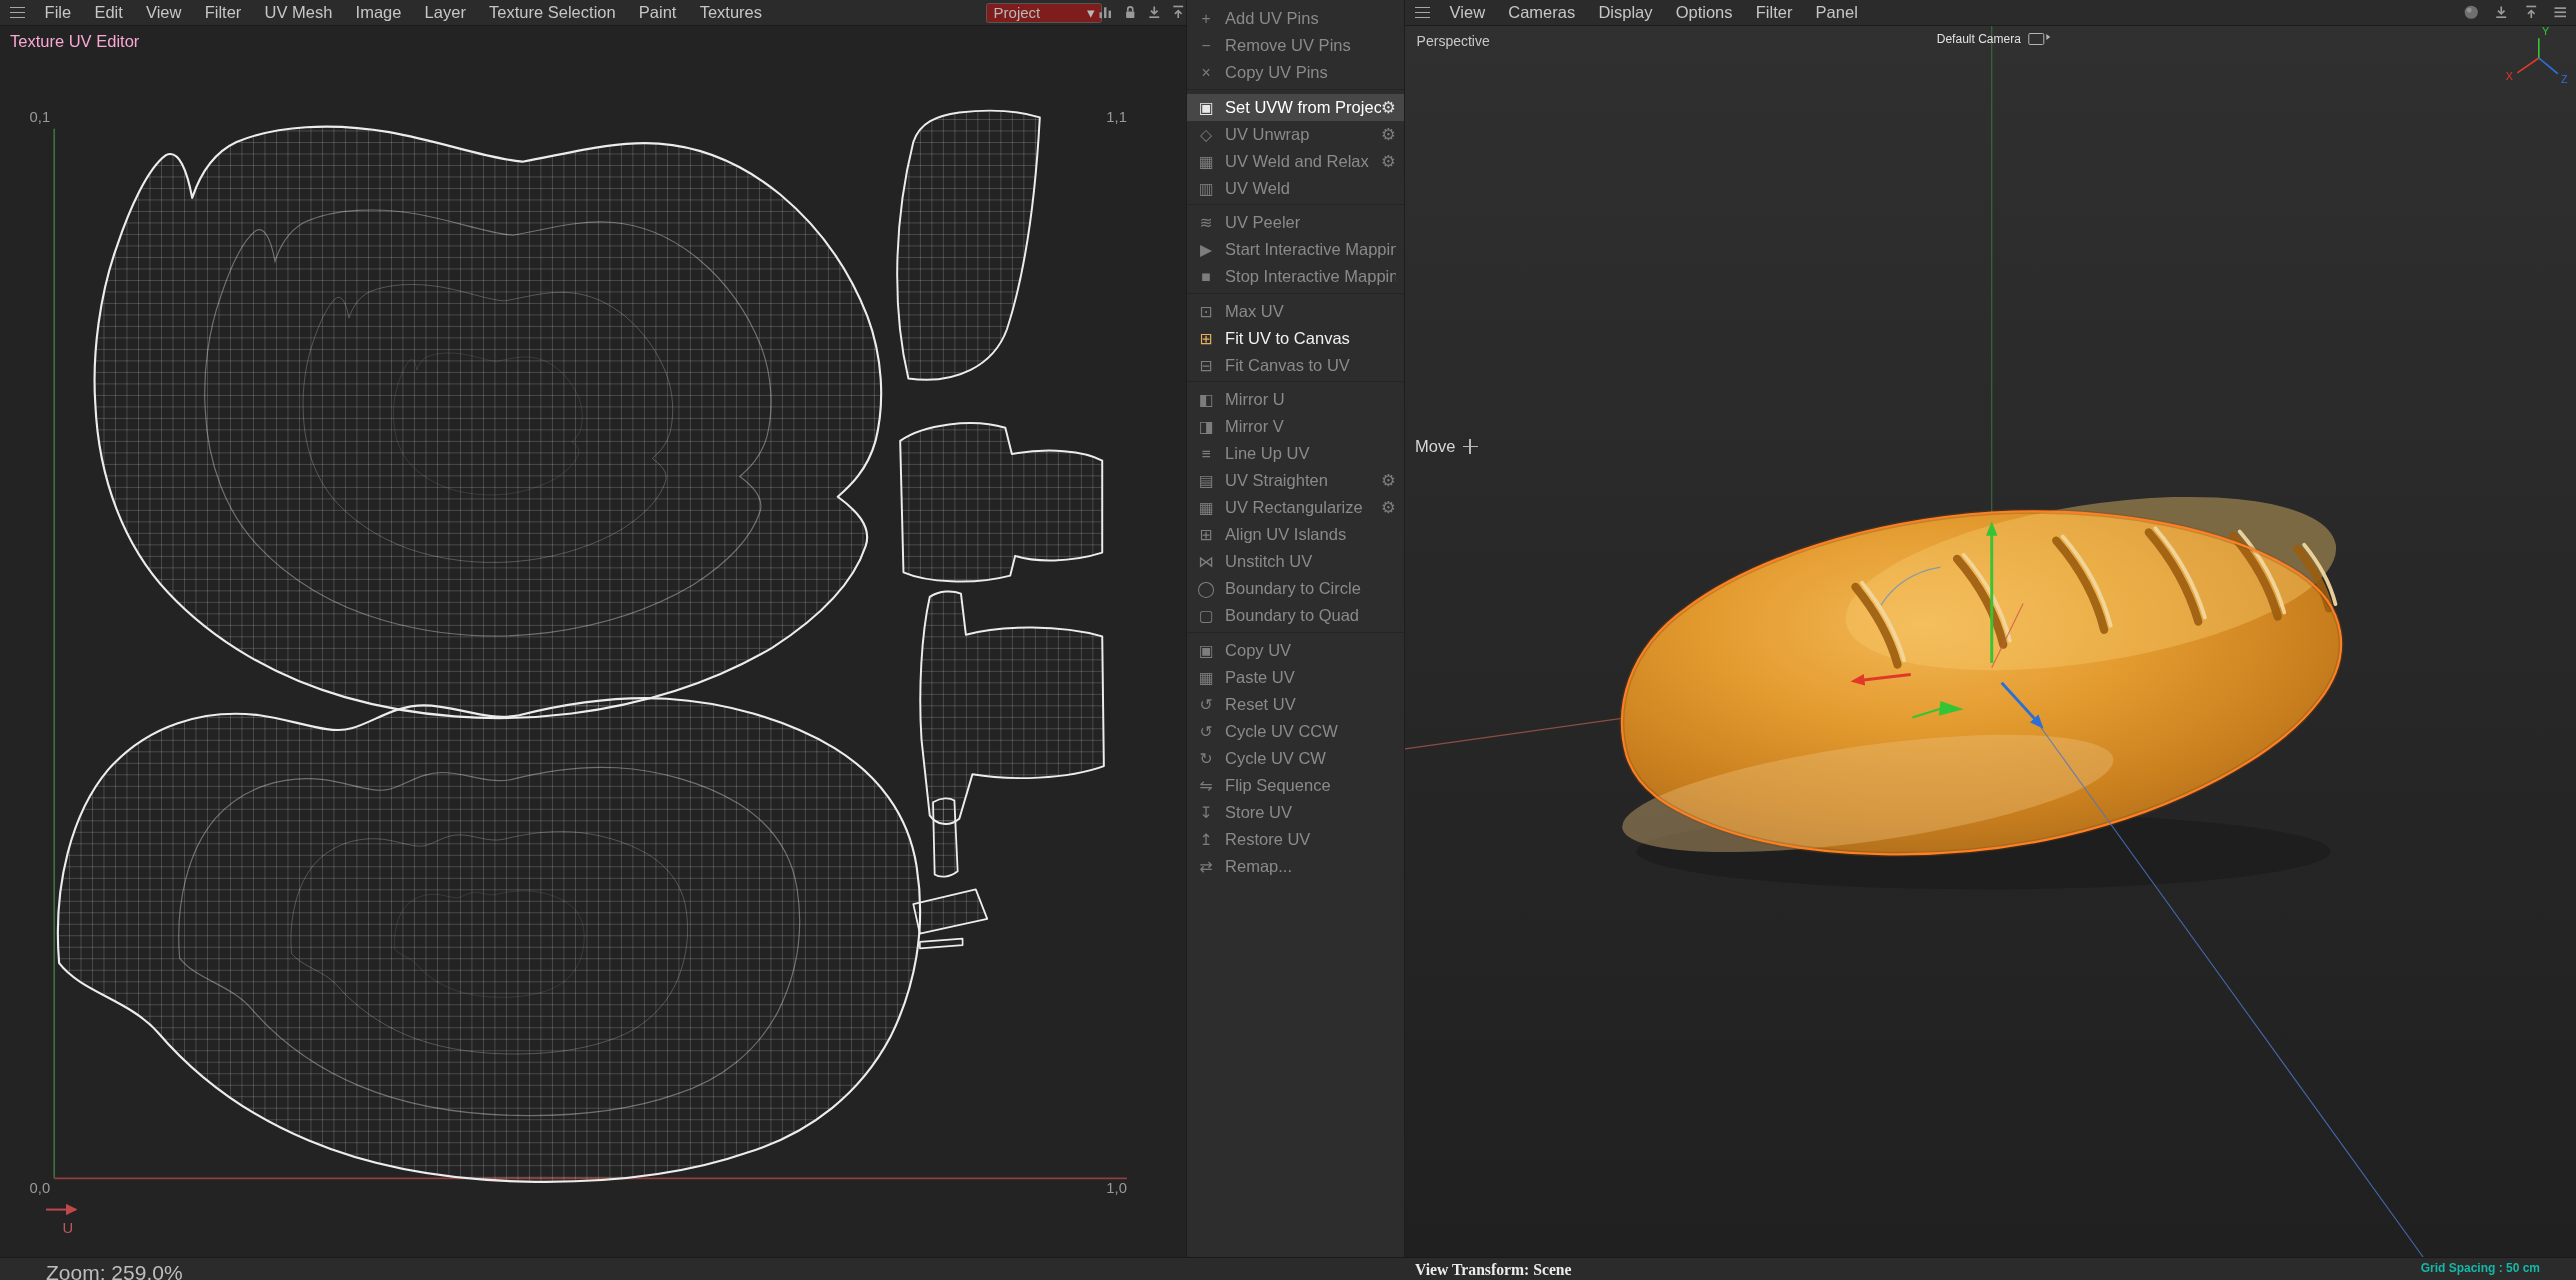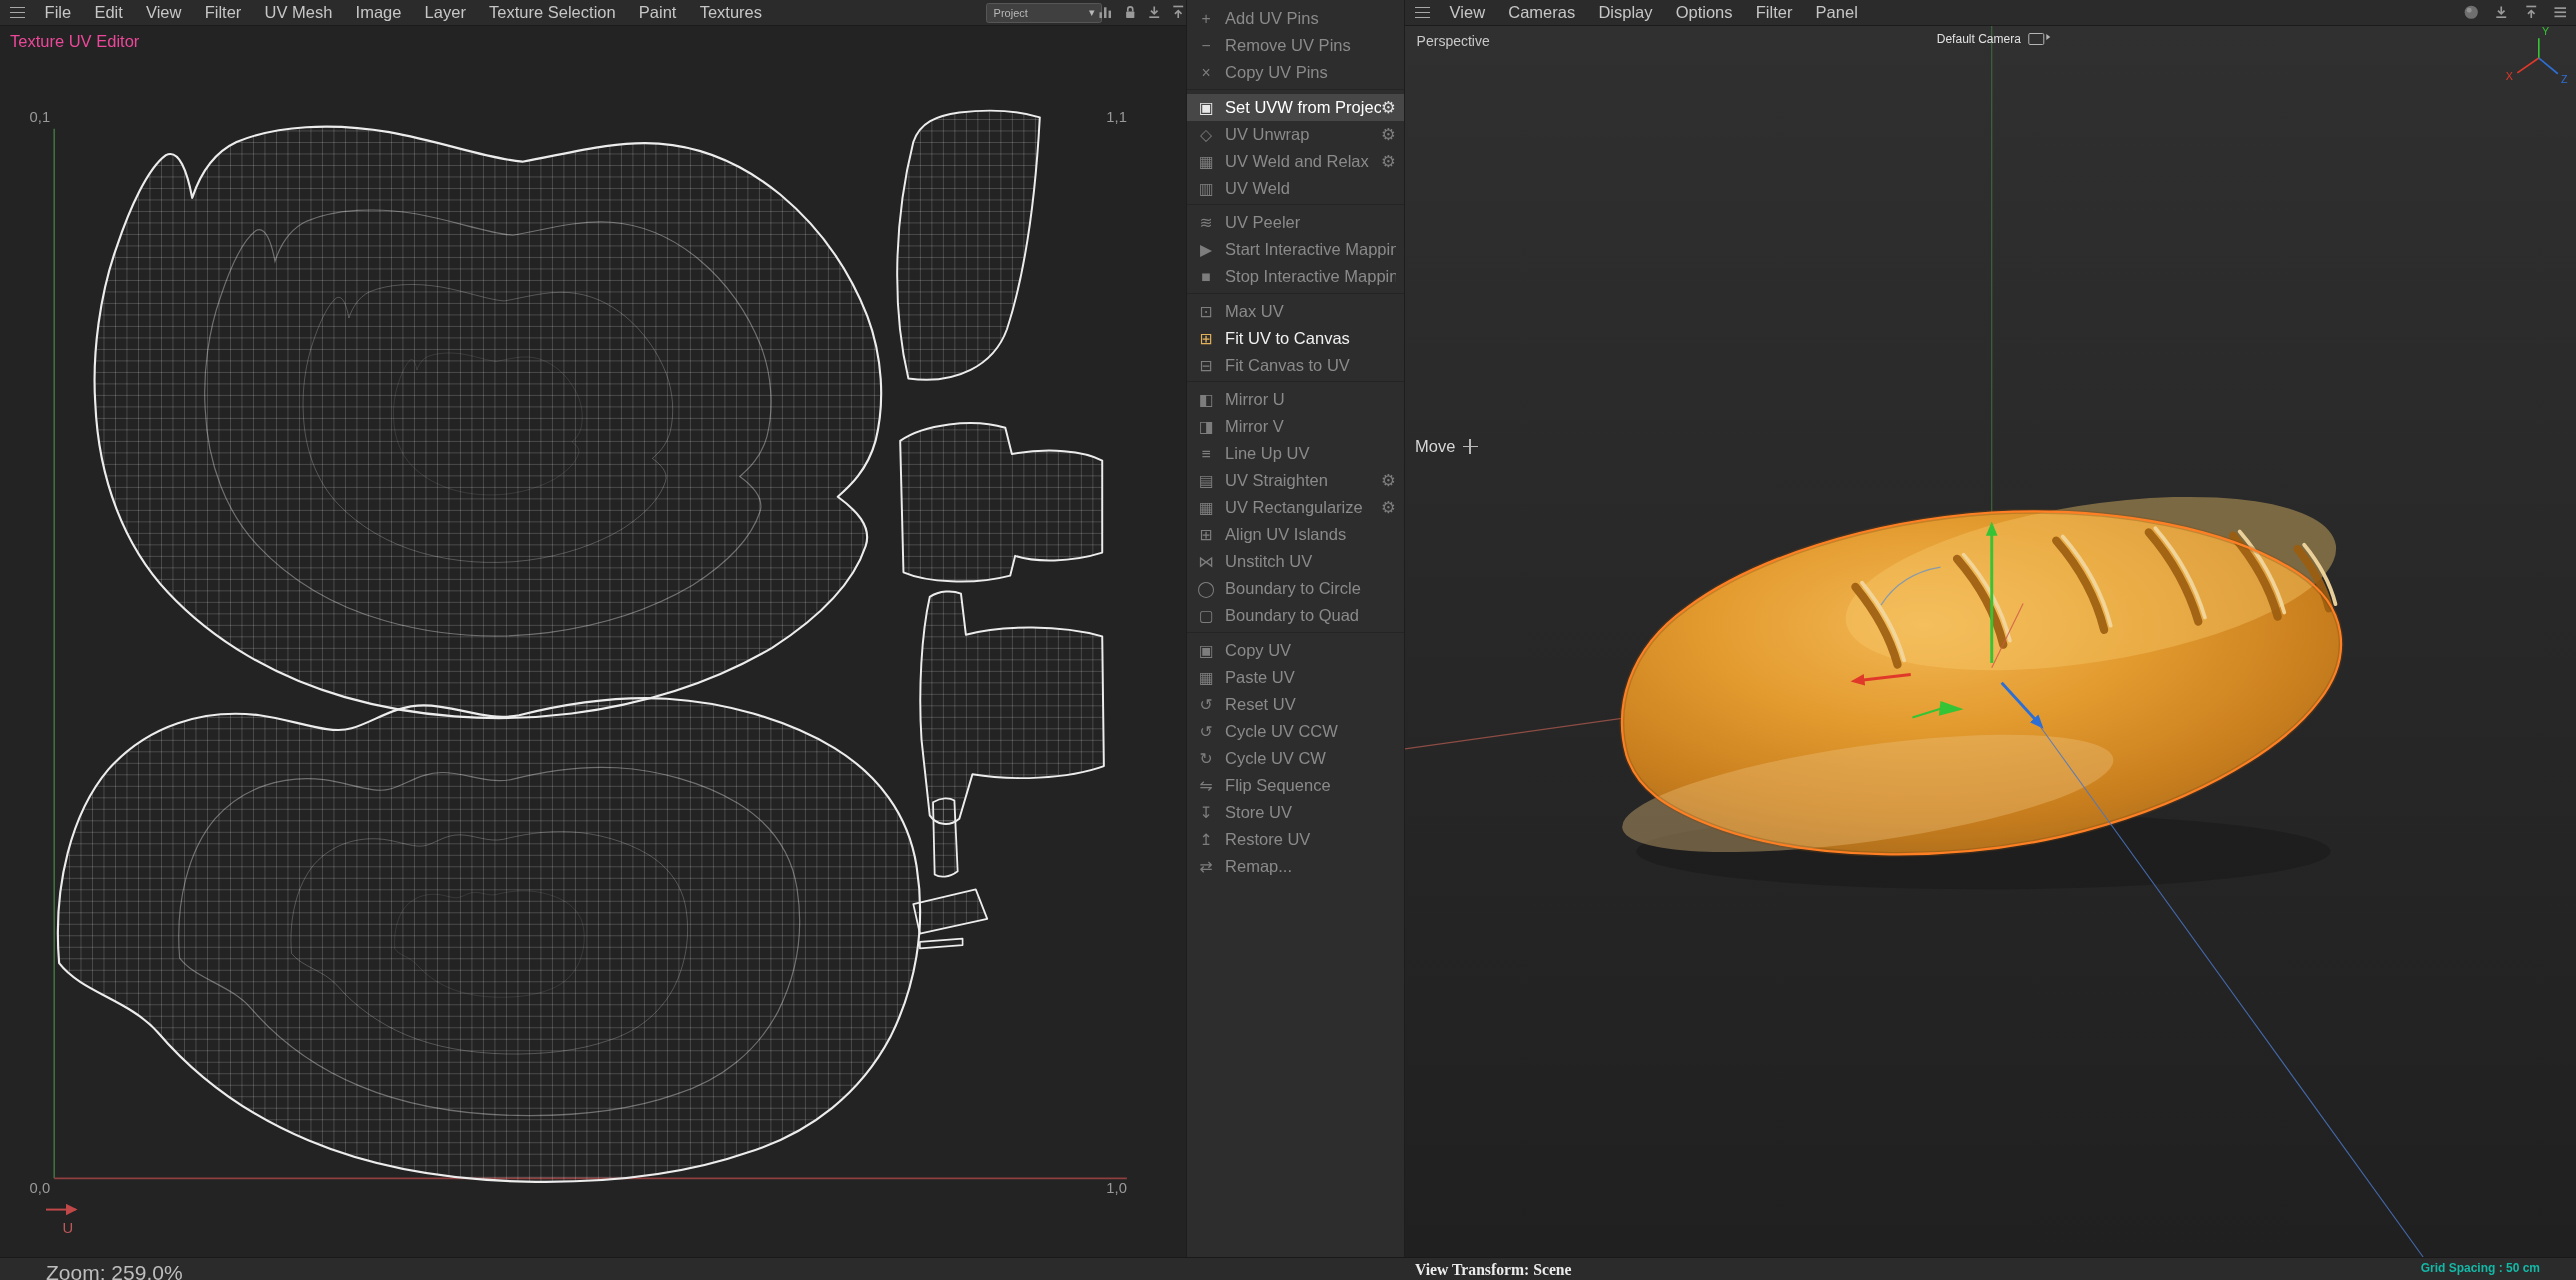--- a/index.html
+++ b/index.html
@@ -11,30 +11,30 @@
   .topbar{position:absolute;left:0;top:0;width:2576px;height:25px;background:#2b2b2b;
           border-bottom:0.8px solid #1b1b1b;z-index:40;}
   .menu{position:absolute;top:0;height:25px;display:flex;align-items:center;}
   .menu-left{left:33px;}
   .menu-right{left:1438px;}
   .menu-item{padding:0 11.6px;font-size:16.5px;line-height:25px;color:#c6c6c6;white-space:nowrap;cursor:default;}
   .hamburger{position:absolute;top:0;height:25px;width:25px;display:flex;align-items:center;justify-content:center;}
   .hamburger i{display:block;width:15px;height:1.7px;background:#a8a8a8;position:relative;}
   .hamburger i::before,.hamburger i::after{content:"";position:absolute;left:0;width:15px;height:1.7px;background:#a8a8a8;}
   .hamburger i::before{top:-5px}.hamburger i::after{top:5px}
-  .project-select{position:absolute;left:986px;top:3.3px;width:101px;height:17.4px;background:#404040;
+  .project-select{position:absolute;left:986px;top:3.3px;width:101px;height:17.4px;background:#7f1d1d;
           border:0.8px solid #565656;border-radius:2.5px;display:flex;align-items:center;
-          justify-content:space-between;padding:0 6.6px;font-size:11px;color:#b8b8b8;}
+          justify-content:space-between;padding:0 6.6px;font-size:15px;color:#b8b8b8;}
   .tb-icon{position:absolute;top:3.3px;width:18px;height:18px;display:flex;align-items:center;justify-content:center;}
   .tb-icon svg{display:block}
   .win-icons{position:absolute;right:6.6px;top:0;height:25px;display:flex;align-items:center;gap:11.6px;}
 
   
   .uv-panel{position:absolute;left:0;top:25px;width:1186px;height:1232px;background:#232323;}
-  .uv-title{position:absolute;left:10px;top:7.4px;font-size:16.5px;color:#ec4899;white-space:nowrap;}
+  .uv-title{position:absolute;left:10px;top:7.4px;font-size:16.5px;color:#f9a8d4;white-space:nowrap;}
   .uv-canvas{position:absolute;left:0;top:25px;width:1186px;height:1199px;}
 
   
   .tool-panel{position:absolute;left:1186px;top:0;width:219px;height:1257px;background:#2d2d2d;
           border-left:0.8px solid #1d1d1d;border-right:0.8px solid #1d1d1d;box-sizing:border-box;
           padding-top:5px;z-index:50;}
   .tool-group{border-bottom:0.8px solid #242424;margin-bottom:4.1px;padding-bottom:2.5px;}
   .tool-group:last-child{border-bottom:none;}
   .tool-row{display:flex;align-items:center;height:27px;padding:0 8.3px;font-size:16.5px;cursor:default;}
   .tool-row .ticon{width:21.5px;margin-right:8.3px;font-size:15.7px;text-align:center;color:#7d7d7d;flex:none;}

